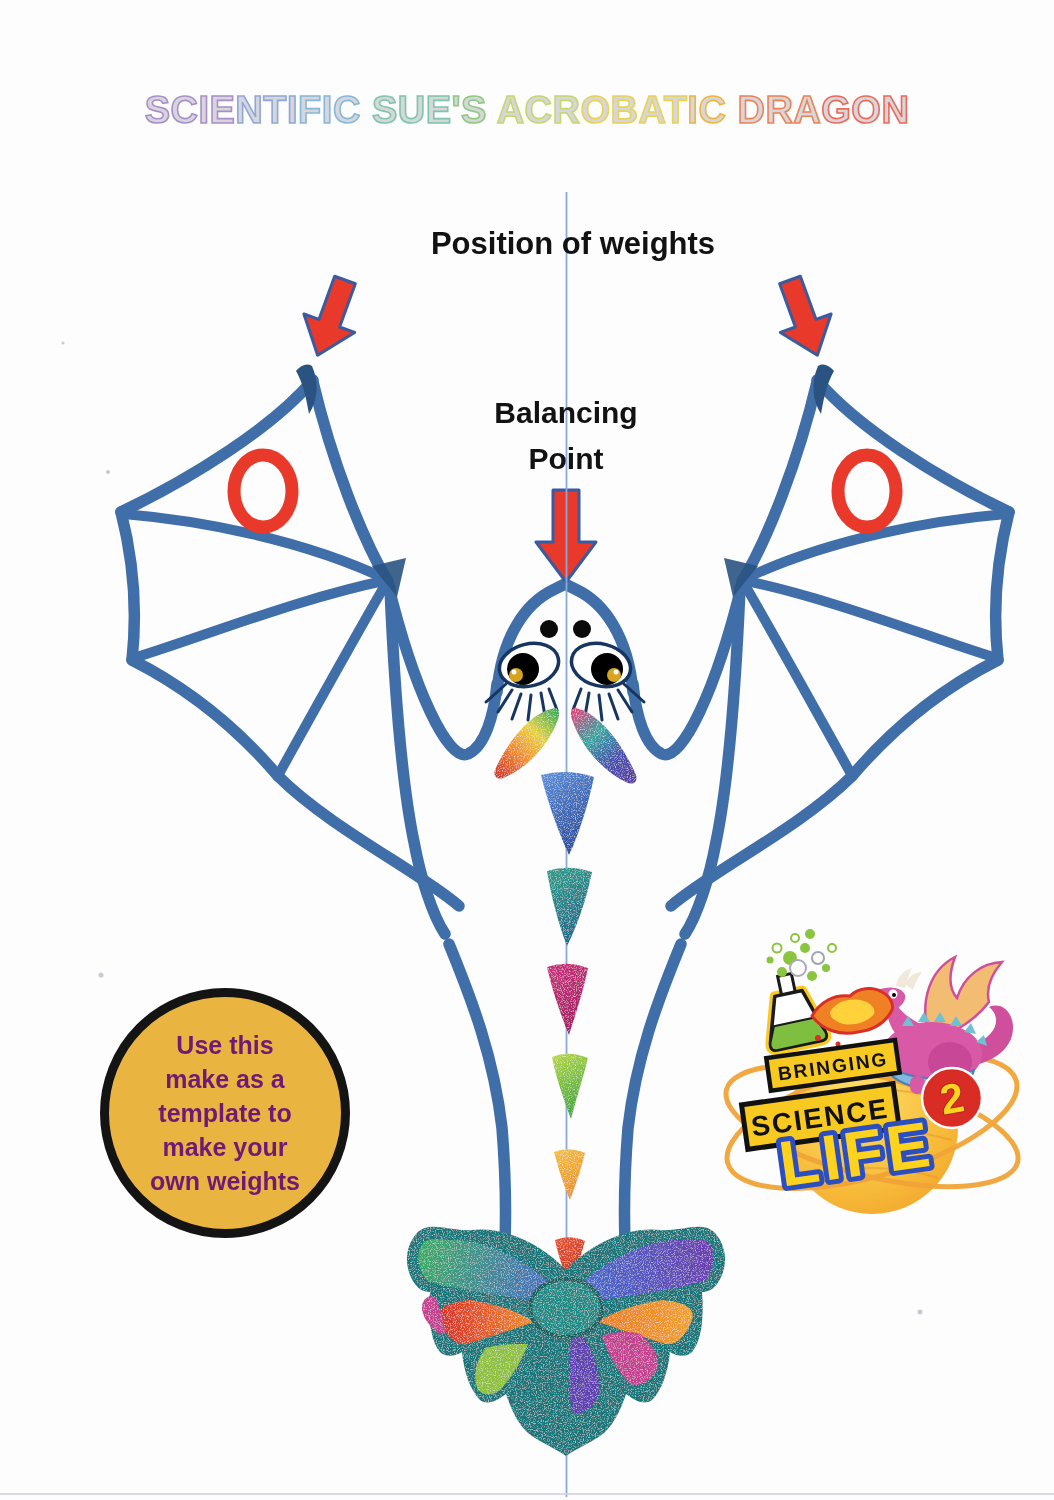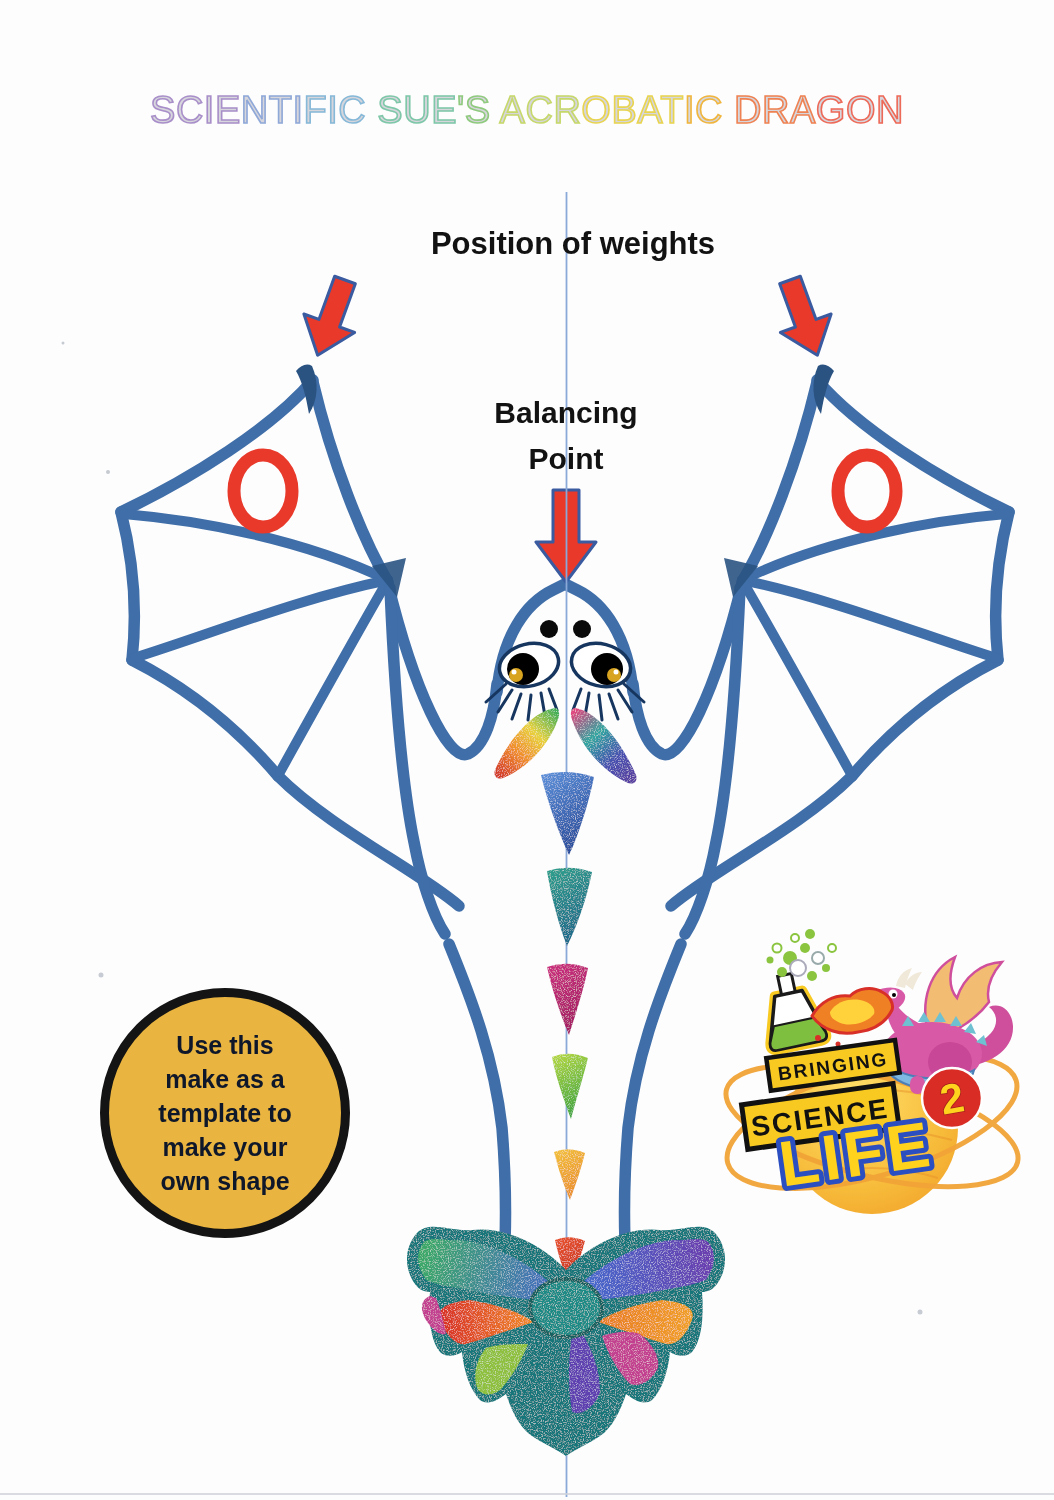--- a/index.html
+++ b/index.html
@@ -4,32 +4,32 @@
 <style>
   html,body{margin:0;padding:0;background:#e9e9ec;}
   .page{
     position:relative;width:1054px;height:1500px;margin:0 auto;
     background:#fdfdfe;overflow:hidden;
     font-family:"Liberation Sans", sans-serif;
   }
   .art{position:absolute;left:0;top:0;width:1054px;height:1500px;}
   .title{
     position:absolute;left:0;top:64px;width:1054px;text-align:center;
-    font-size:38px;font-weight:400;letter-spacing:.5px;white-space:nowrap;
+    font-size:38px;font-weight:700;letter-spacing:.5px;white-space:nowrap;
   }
   .title span{color:#cfcfd6;-webkit-text-stroke:1.6px currentColor;}
   .title span{ -webkit-text-fill-color:#d6d6dc; }
   .lbl{position:absolute;color:#121212;font-weight:700;text-align:center;transform:translateX(-50%);}
   .lbl-pow{left:573px;top:226px;font-size:31px;white-space:nowrap;}
   .lbl-bal{left:566px;top:390px;font-size:30px;line-height:46px;}
   .badge{
     position:absolute;left:100px;top:988px;width:232px;height:232px;
     background:#e9b440;border:9px solid #141414;border-radius:50%;
     display:flex;align-items:center;justify-content:center;text-align:center;
-    color:#0f172a;font-weight:700;font-size:25px;line-height:34px;
+    color:#701a75;font-weight:700;font-size:25px;line-height:34px;
   }
   .page-edge{position:absolute;left:0;top:1493px;width:1054px;height:2px;background:#cfd2d8;opacity:.8;}
 </style>
 </head>
 <body>
 
 <div class="page">
 
   <svg class="art" viewBox="0 0 1054 1500">
     <defs>
@@ -323,18 +323,18 @@
   </div>
 
   <div class="lbl lbl-pow">Position of weights</div>
 
   <div class="badge">
     <div>
       <div>Use this</div>
       <div>make as a</div>
       <div>template to</div>
       <div>make your</div>
-      <div>own shape</div>
+      <div>own weights</div>
     </div>
   </div>
 
   <div class="page-edge"></div>
 </div>
 
 </body></html>

